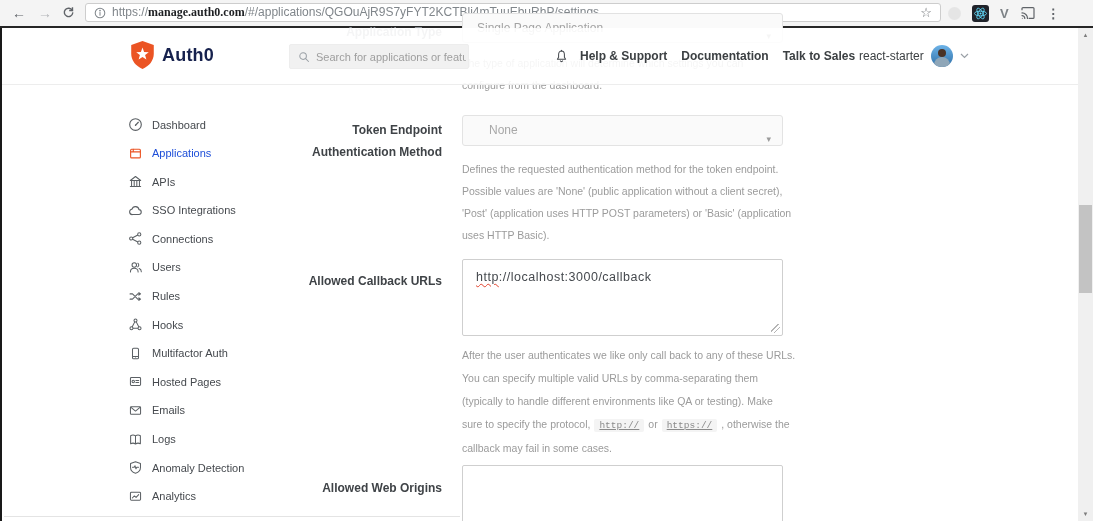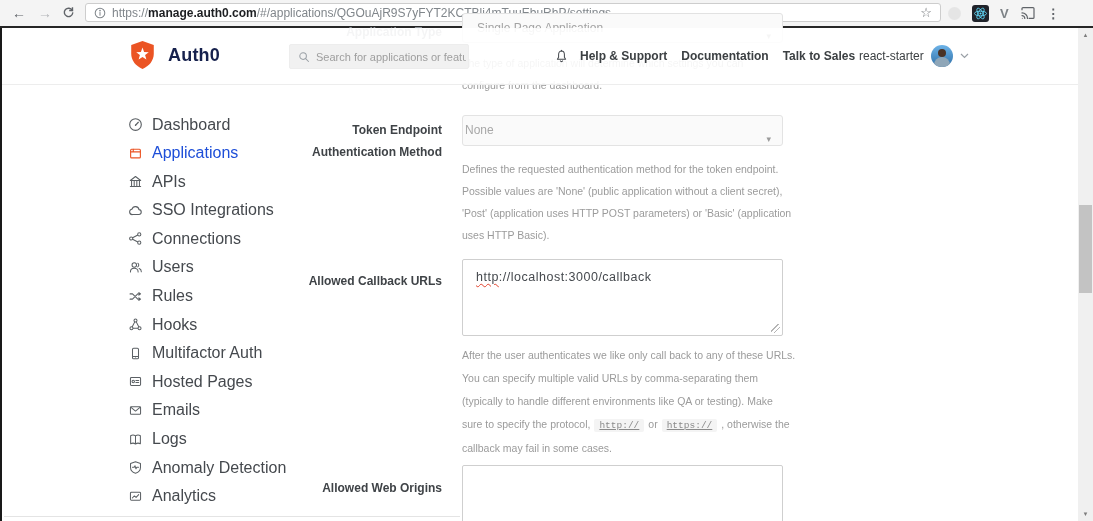--- a/index.html
+++ b/index.html
@@ -10,21 +10,21 @@
   .chrome{position:absolute;top:0;left:0;right:0;height:26px;background:#f4f4f4;
           border-bottom:2px solid #262626;}
   .nav-btn{position:absolute;top:4px;font-size:14px;color:#5f6368;line-height:18px;cursor:default;}
   .nav-btn.back{left:12px;}
   .nav-btn.fwd{left:38px;color:#b4b6b9;}
   .nav-btn.reload{left:62px;top:5px;}
   .url-box{position:absolute;left:85px;top:3px;width:856px;height:19px;background:#fff;
            border:1px solid #cdcdcd;border-radius:3px;display:flex;align-items:center;
            padding:0 8px;gap:6px;box-sizing:border-box;}
   .url-text{font-size:12px;color:#80868b;white-space:nowrap;overflow:hidden;flex:1;}
-  .url-host{color:#1d1f22;font-weight:bold;}
+  .url-host{color:#1d1f22;font-weight:bold;font-family:Liberation Serif, serif;}
   .url-star{font-size:13px;color:#6b6f73;margin-left:auto;line-height:1;}
   .ext-area{position:absolute;left:948px;top:0;height:26px;display:flex;align-items:center;gap:11px;}
   .ext-ghost{width:13px;height:13px;border-radius:50%;background:#d8d8d8;opacity:.55;}
   .ext-react{width:17px;height:17px;border-radius:3px;background:#20232a;display:flex;
              align-items:center;justify-content:center;}
   .ext-v{font-size:13px;font-weight:bold;color:#7d8286;}
   .ext-dots{font-size:13px;font-weight:bold;color:#5f6368;letter-spacing:0;}
 
   
   .page{position:absolute;top:28px;left:0;right:0;bottom:0;background:#fff;
@@ -38,53 +38,53 @@
                 font-size:12px;color:#a3a3a3;line-height:28px;padding-left:14px;}
   .ghost-select .arrow,.select .arrow{position:absolute;right:11px;top:50%;margin-top:-6px;
                 font-size:9px;color:#9b9b9b;}
   .ghost-help{position:absolute;left:460px;top:24px;z-index:1;font-size:10.5px;line-height:22px;
               color:#9b9b9b;white-space:nowrap;}
 
   
   .app-header{position:absolute;left:0;right:0;top:0;height:56px;background:rgba(255,255,255,.9);
               border-bottom:1px solid #ededed;z-index:3;}
   .logo{position:absolute;left:128px;top:13px;display:flex;align-items:center;gap:7px;}
-  .logo-text{font-size:18px;font-weight:bold;color:#16214d;letter-spacing:.2px;margin-left:6px;}
+  .logo-text{font-size:18px;font-weight:bold;color:#16214d;letter-spacing:.2px;}
   .searchbox{position:absolute;left:287px;top:16px;width:180px;height:25px;background:#f1f1f1;
              border:1px solid #ededed;border-radius:2px;display:flex;align-items:center;
              padding:0 0 0 8px;gap:6px;box-sizing:border-box;overflow:hidden;}
   .searchbox input{border:none;background:transparent;outline:none;font-size:11px;
              color:#5f6368;width:150px;padding:0;font-family:"Liberation Sans",sans-serif;}
   .searchbox input::placeholder{color:#9e9e9e;}
   .bell{position:absolute;left:552px;top:20px;}
   .top-nav{position:absolute;left:578px;top:21px;display:flex;gap:14px;font-size:12px;
            font-weight:600;color:#3c4043;}
   .top-nav span{cursor:default;}
   .tenant{position:absolute;left:857px;top:17px;display:flex;align-items:center;gap:7px;}
   .tenant-name{font-size:12px;color:#3c4043;}
   .avatar{width:22px;height:22px;border-radius:50%;background:linear-gradient(#6db3e8,#2f6fa7);
           overflow:hidden;position:relative;}
   .avatar .head{position:absolute;left:7px;top:4px;width:8px;height:8px;border-radius:50%;background:#4a3226;}
   .avatar .body{position:absolute;left:3px;top:12px;width:16px;height:12px;border-radius:8px 8px 0 0;background:#8fa6b8;}
 
   
   .sidebar{position:absolute;left:126px;top:89px;width:210px;z-index:2;}
   .side-item{display:flex;align-items:center;gap:9px;height:15px;margin-bottom:13.6px;
-             font-size:16px;color:#45494e;cursor:default;}
+             font-size:11px;color:#45494e;cursor:default;}
   .side-item svg{flex:0 0 auto;}
   .side-item.active{color:#1d4ed8;}
 
   
   .field-label{position:absolute;left:130px;width:310px;text-align:right;z-index:2;
                font-size:12px;color:#3f4347;}
   .lbl-semi{font-weight:600;line-height:21.5px;}
   .lbl-bold{font-weight:700;}
   .select{position:absolute;left:460px;top:87px;width:321px;height:31px;background:#fafafa;
           border:1px solid #e3e3e3;border-radius:3px;box-sizing:border-box;z-index:2;
-          font-size:12px;color:#a8a8a8;line-height:29px;padding-left:2px;}
+          font-size:12px;color:#a8a8a8;line-height:29px;padding-left:26px;}
   .help{position:absolute;left:460px;z-index:2;font-size:10.5px;color:#9b9b9b;white-space:nowrap;}
   .help-token{top:130px;line-height:22px;}
   .help-cb{top:316px;line-height:23px;}
   .code-chip{font-family:"Liberation Mono",monospace;font-size:9.5px;background:#f4f4f4;
              color:#8a8a8a;padding:1px 5px;border-radius:2px;margin:0 4px;text-decoration:underline;}
   .ta{position:absolute;left:460px;width:321px;background:#fff;border:1px solid #cfcfcf;
       border-radius:2px;box-sizing:border-box;z-index:2;font-size:12.5px;color:#45494e;}
   .ta-cb{top:231px;height:77px;padding:10px 13px;letter-spacing:.5px;}
   .ta-wo{top:437px;height:70px;}
   .grip{position:absolute;right:2px;bottom:2px;width:9px;height:9px;

